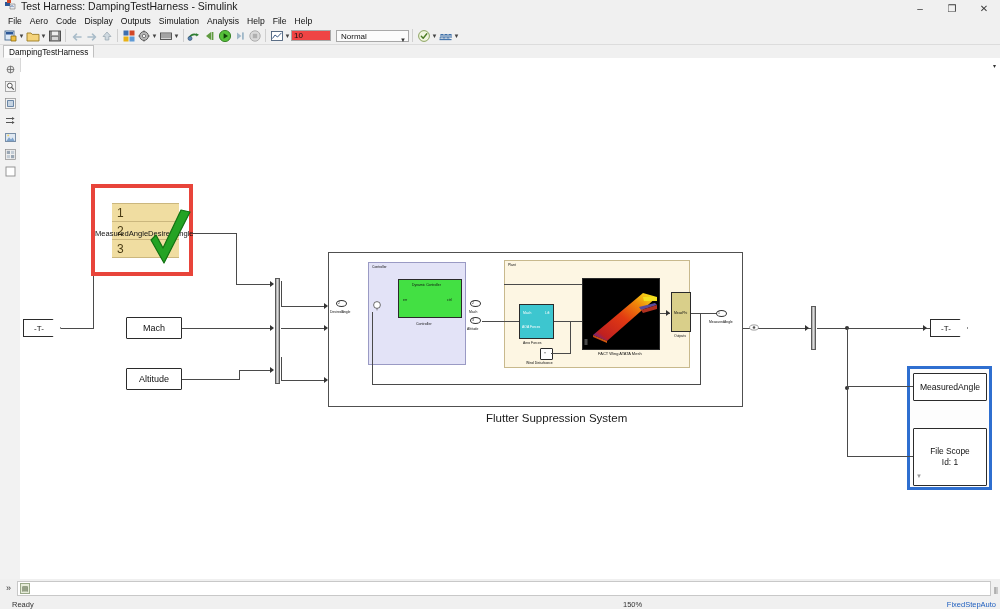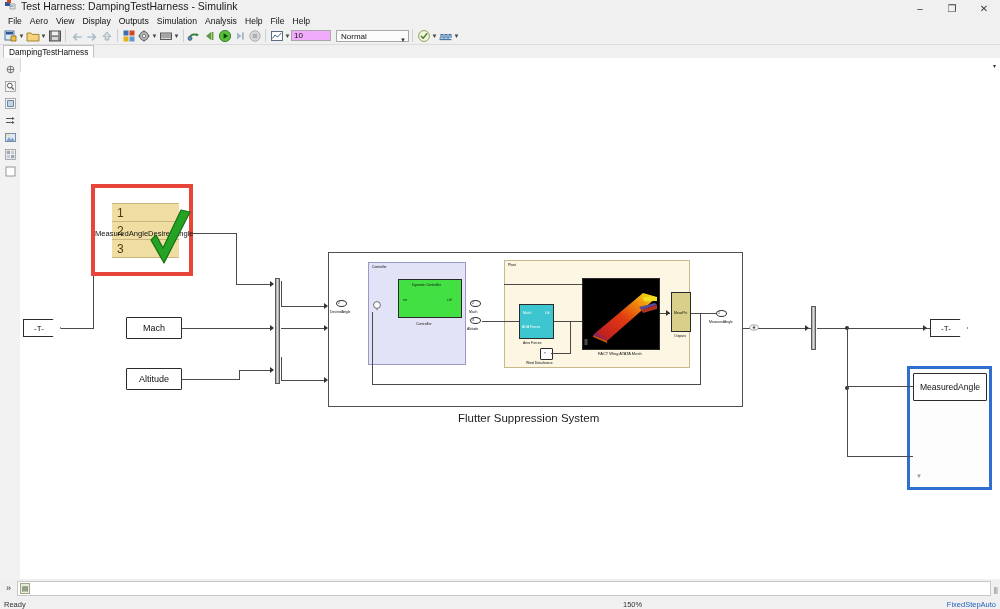--- a/index.html
+++ b/index.html
@@ -40,21 +40,21 @@
   .toolbar{
     position:absolute;left:0;top:27px;width:1000px;height:17px;
     background:#f0f0f0;border-bottom:1px solid #dcdcdc;
     display:flex;align-items:center;padding-left:3px;gap:0px;
   }
   .tb{width:15px;height:15px;position:relative;display:flex;align-items:center;justify-content:center;}
   .tb svg{display:block;}
   .tbcaret{width:7px;height:15px;display:flex;align-items:center;justify-content:center;font-size:6px;color:#444;}
   .tbsep{width:1px;height:13px;background:#cfcfcf;margin:0 3px;}
   .tbinput{
-    width:40px;height:11px;border:1px solid #a8a8a8;background:#f0abfc;
+    width:40px;height:11px;border:1px solid #a8a8a8;background:#ef4444;
     font-size:8px;line-height:11px;padding:0 2px;color:#111;box-sizing:border-box;
   }
   .tbselect{
     width:73px;height:12px;border:1px solid #a8a8a8;background:#fbfbfb;
     font-size:8px;line-height:12px;box-sizing:border-box;position:relative;
     padding-left:4px;color:#111;
   }
   .tbselect .arw{position:absolute;right:2px;top:3px;font-size:6px;color:#333;}
 
   
@@ -171,21 +171,21 @@
   .tiny-w{font-size:3.4px;color:#fff;line-height:4px;white-space:nowrap;position:absolute;}
   .inport-oval{
     position:absolute;border:1px solid #333;border-radius:50%;background:#fff;box-sizing:border-box;
   }
 
   
   .bluegroup{
     position:absolute;border:3px solid #2f6fd0;background:#fdfdfd;box-sizing:border-box;
   }
 
-  .fsstitle{position:absolute;font-size:11.5px;color:#1a1a1a;white-space:nowrap;}
+  .fsstitle{position:absolute;font-size:11.5px;color:#1a1a1a;white-space:nowrap;margin-left:28px;}
 
   
   .cmdbar{
     position:absolute;left:0;top:579px;width:1000px;height:20px;
     background:#f0f0f0;
   }
   .cmdchev{position:absolute;left:6px;top:4px;font-size:9px;color:#333;}
   .cmdfield{
     position:absolute;left:17px;top:2px;width:974px;height:15px;
     background:#fff;border:1px solid #c8c8c8;box-sizing:border-box;
@@ -195,21 +195,21 @@
     background:#e6ecd9;border:1px solid #9aa98a;box-sizing:border-box;
     font-size:7px;color:#4b5a3c;text-align:center;line-height:10px;
   }
   .cmdgrip{position:absolute;right:3px;top:6px;font-size:8px;color:#888;letter-spacing:-1px;}
 
   
   .statusbar{
     position:absolute;left:0;top:599px;width:1000px;height:10px;
     background:#f0f0f0;font-size:7.5px;color:#333;
   }
-  .statusbar .s-left{position:absolute;left:4px;top:1px;}
+  .statusbar .s-left{position:absolute;left:12px;top:1px;}
   .statusbar .s-center{position:absolute;left:623px;top:1px;}
   .statusbar .s-right{position:absolute;right:4px;top:1px;color:#1f5fbf;}
 </style>
 </head>
 <body>
 
 <div class="app">
 
   <div class="titlebar">
     <span class="app-icon">
@@ -224,21 +224,21 @@
     <div class="wincontrols">
       <div>–</div>
       <div>❐</div>
       <div>✕</div>
     </div>
   </div>
 
   <div class="menubar">
     <span class="mi">File</span>
     <span class="mi">Aero</span>
-    <span class="mi">View</span>
+    <span class="mi">Code</span>
     <span class="mi">Display</span>
     <span class="mi">Outputs</span>
     <span class="mi">Simulation</span>
     <span class="mi">Analysis</span>
     <span class="mi">Help</span>
     <span class="mi">File</span>
     <span class="mi">Help</span>
   </div>
 
   <div class="toolbar">
@@ -644,20 +644,24 @@
       <div class="tag" style="left:910px;top:247px;width:38px;">
         <span class="tagshape" style="clip-path:polygon(0 0, 78% 0, 100% 50%, 78% 100%, 0 100%);"></span>
         <span class="tagtext" style="margin-right:6px;">-T-</span>
       </div>
       <div class="arrow" style="left:903px;top:253px;"></div>
 
       <div class="bluegroup" style="left:887px;top:294px;width:85px;height:124px;"></div>
       <div class="blkbox" style="position:absolute;left:893px;top:301px;width:72px;height:26px;font-size:8.6px;">
         <span>MeasuredAngle</span>
       </div>
+      <div class="blkbox" style="position:absolute;left:893px;top:356px;width:72px;height:56px;flex-direction:column;font-size:8.4px;line-height:11px;">
+        <span>File Scope</span>
+        <span>Id: 1</span>
+      </div>
       <span class="tiny" style="left:896px;top:402px;font-size:6px;color:#9a9a9a;">▼</span>
 
       <div class="wire h" style="left:827px;top:314px;width:66px;"></div>
       <div class="wire v" style="left:827px;top:314px;height:70px;"></div>
       <div class="wire h" style="left:827px;top:384px;width:66px;"></div>
 
     </div>
   </div>
 
   <div class="cmdbar">

